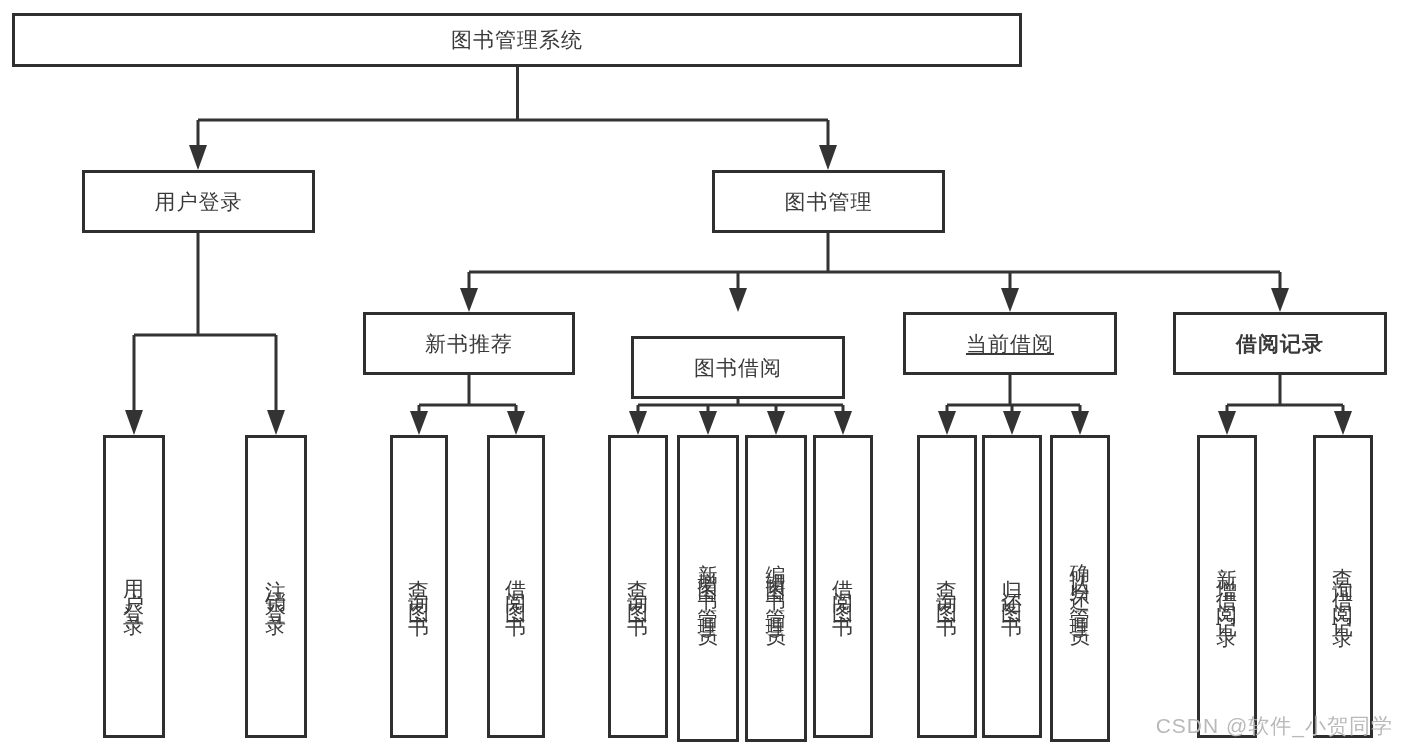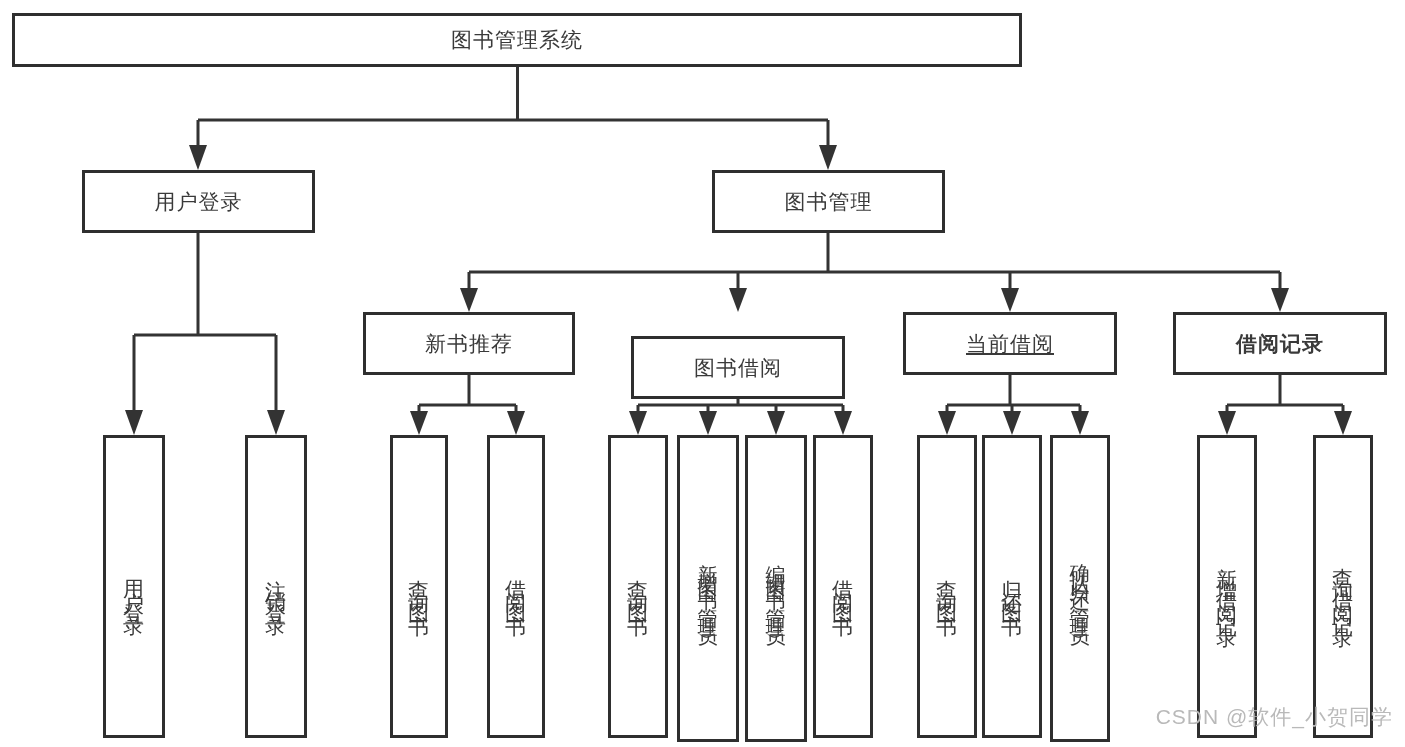--- a/index.html
+++ b/index.html
@@ -42,21 +42,21 @@
     line-height: 1;
     white-space: nowrap;
   }
   .vbox.tight span {
     letter-spacing: 9px;
     font-size: 20px;
   }
   .watermark {
     position: absolute;
     right: 12px;
-    bottom: 16px;
+    bottom: 7px;
     font-size: 21px;
     color: #b9b9b9;
     letter-spacing: 1px;
     pointer-events: none;
   }
 </style>
 </head>
 <body>
 
 <div id="canvas">

